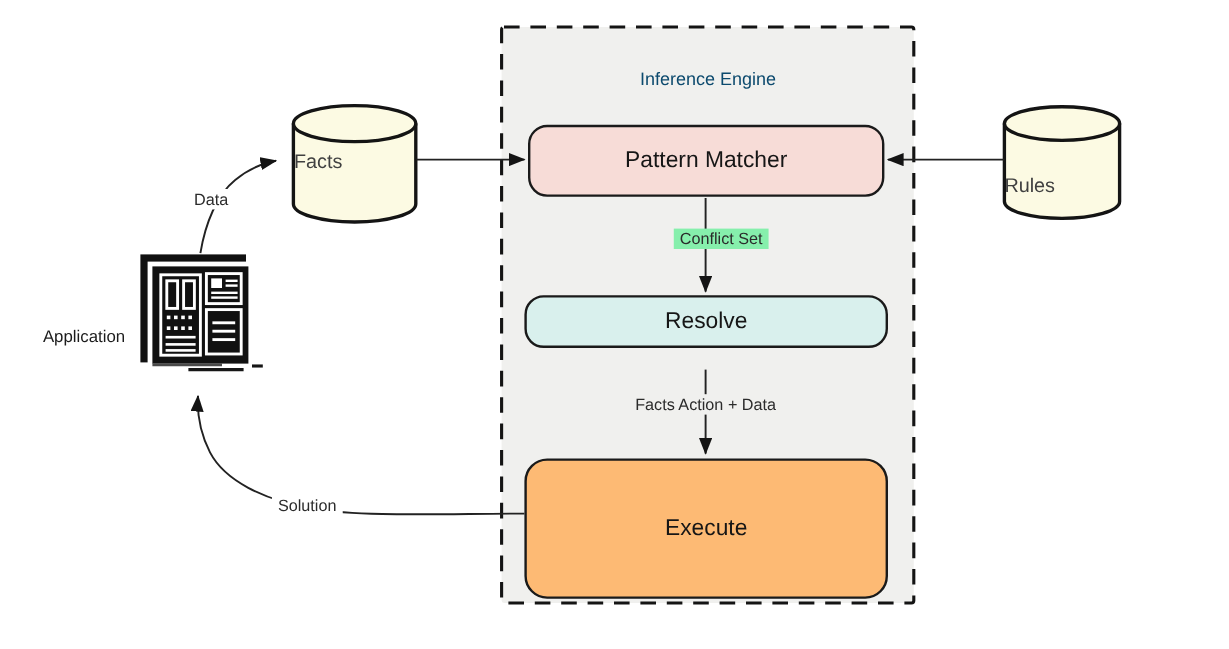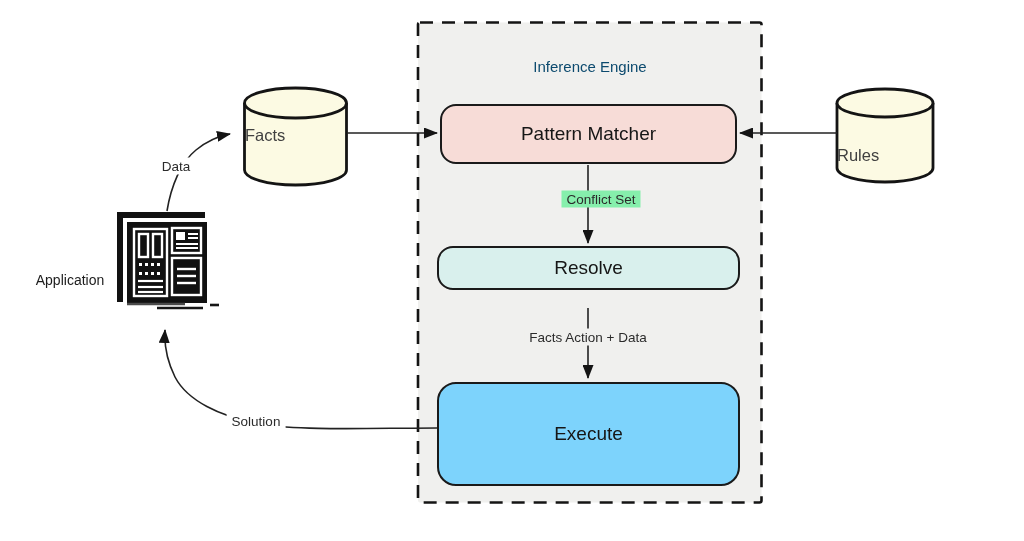--- a/index.html
+++ b/index.html
@@ -115,21 +115,21 @@
   <div class="engine-title">Inference Engine</div>
 
   <div class="node" style="left: 440px; top: 104px; width: 297px; height: 60px; background: rgb(247, 220, 215);">
     <span>Pattern Matcher</span>
   </div>
 
   <div class="node" style="left: 437px; top: 246px; width: 303px; height: 44px; background: rgb(217, 240, 237);">
     <span>Resolve</span>
   </div>
 
-  <div class="node exec" style="left: 437px; top: 382px; width: 303px; height: 104px; background: #7dd3fc;">
+  <div class="node exec" style="left: 437px; top: 382px; width: 303px; height: 117px; background: #fdba74;">
     <span>Execute</span>
   </div>
 
   <div class="cyl-label" style="left:245px; top:126px; width:101px;">Facts</div>
   <div class="cyl-label" style="left:837px; top:124px; width:96px;margin-top:22px;">Rules</div>
 
   <div class="app-label">Application</div>
 
   <div class="edge-label" style="left: 176px; top: 166px; background: rgb(255, 255, 255); text-align: right;">Data</div>
 

